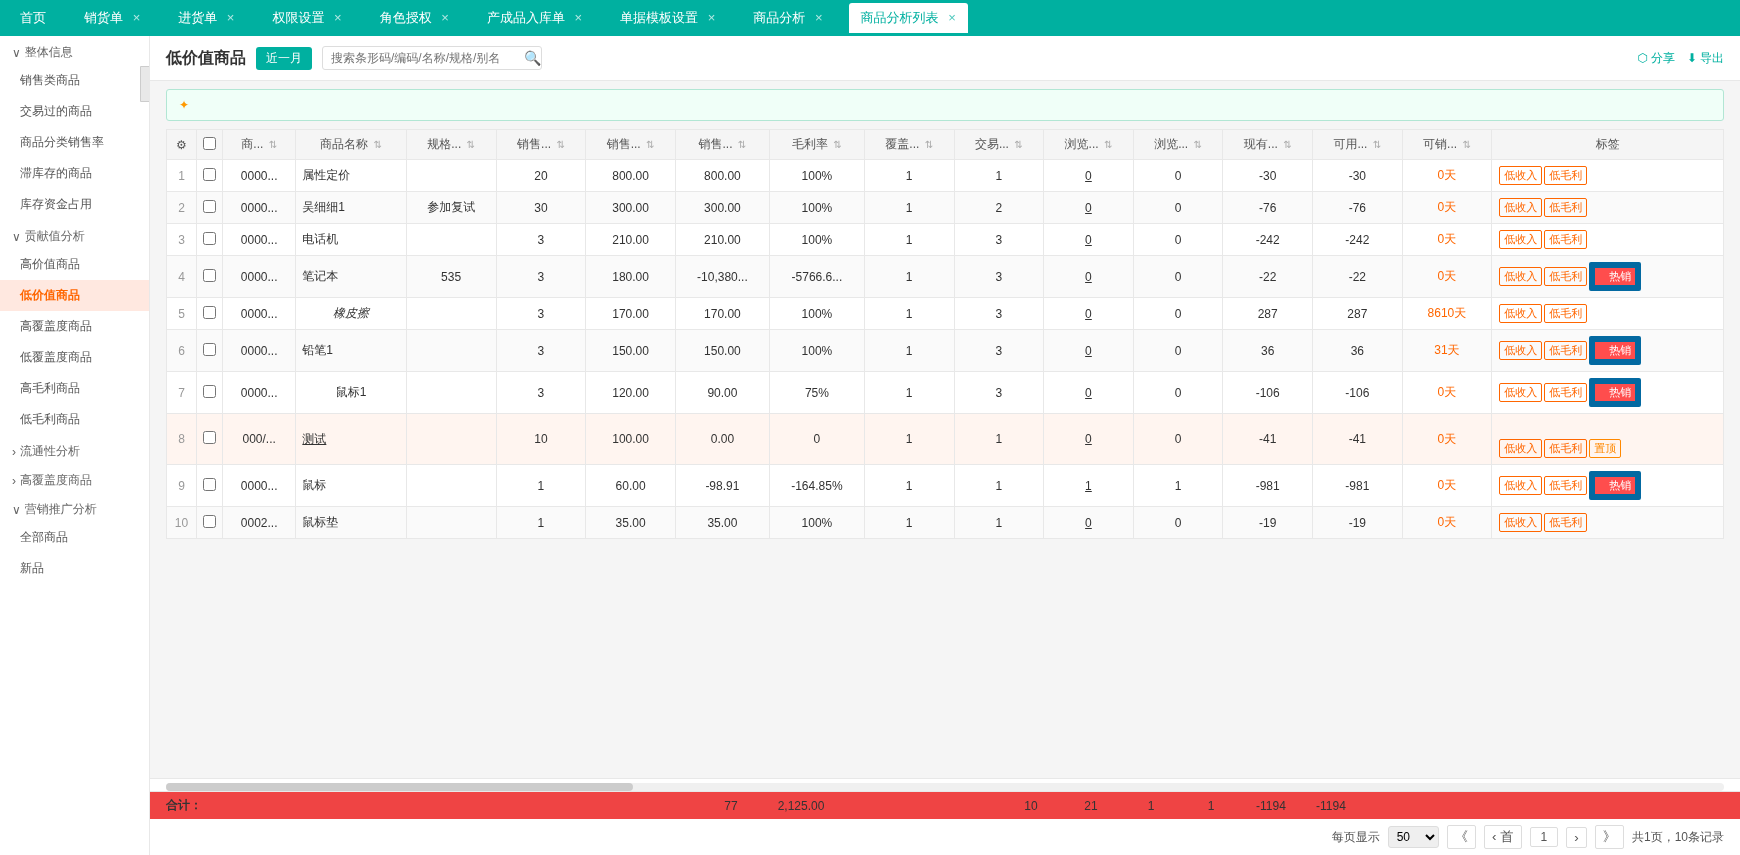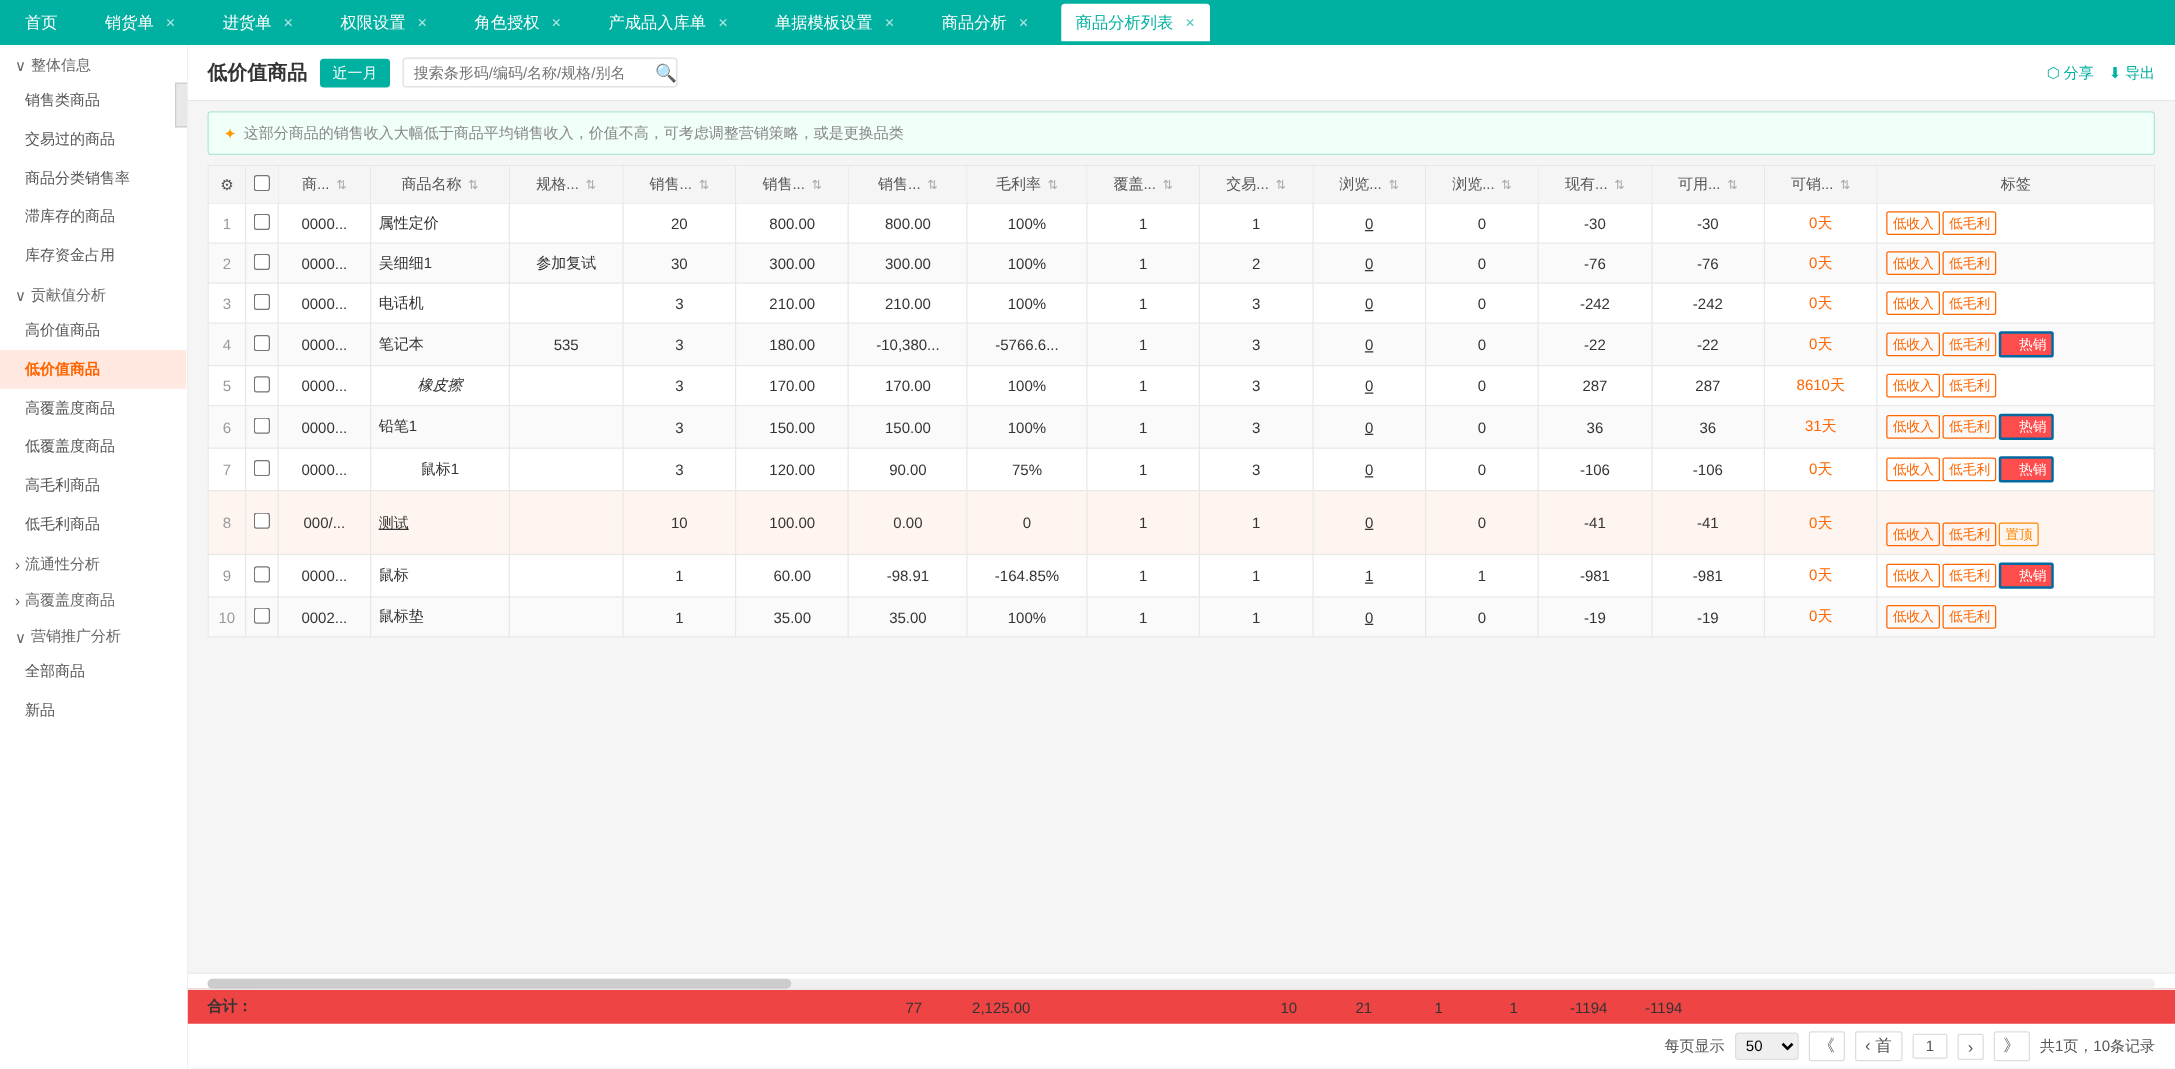--- a/index.html
+++ b/index.html
@@ -159,21 +159,21 @@
 
     .tag {
       display: inline-block;
       border-radius: 2px;
       padding: 1px 4px;
       font-size: 11px;
       margin: 1px;
     }
     .tag-orange { color: #ff6600; border: 1px solid #ff6600; }
     .tag-pink { color: #ff4d4d; border: 1px solid #ff4d4d; }
-    .tag-hot { background: #ff4d4d; color: #fff; border: 2px solid #0369a1; padding-left: 14px; }
+    .tag-hot { background: #ff4d4d; color: #fff; border: 6px solid #0369a1; padding-left: 14px; }
 
     .underline { text-decoration: underline; cursor: pointer; }
 
     
     .footer {
       background: #fff;
       border-top: 1px solid #e8e8e8;
     }
 
     .pagination {
@@ -298,21 +298,20 @@
         </button>
         <button class="action-btn">
           <span>⬇</span>
           <span>导出</span>
         </button>
       </div>
     </div>
 
     <div class="info-bar">
       <span class="star">✦</span>
-      <span>这部分商品的销售收入大幅低于商品平均销售收入，价值不高，可考虑调整营销策略，或是更换品类</span>
     </div>
 
     <div class="table-container">
       <table>
         <thead>
           <tr>
             <th>⚙</th>
             <th><input type="checkbox" style=""></th>
             <th>商... <span class="sort-icon">⇅</span></th>
             <th>商品名称 <span class="sort-icon">⇅</span></th>

